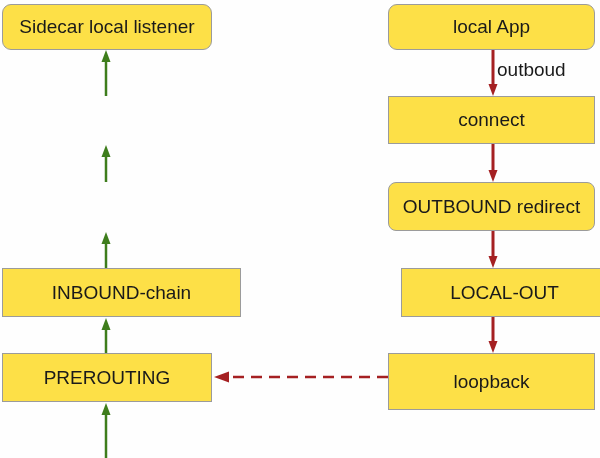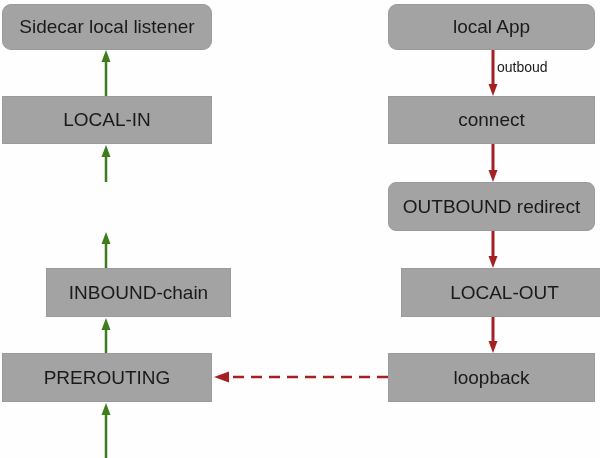--- a/index.html
+++ b/index.html
@@ -8,32 +8,32 @@
     position: relative;
     width: 600px;
     height: 458px;
     background: var(--background, #fefefe);
     overflow: hidden;
   }
   .node {
     position: absolute;
     box-sizing: border-box;
     border: 1px solid var(--box-border, #9b9b9b);
-    background: #a3a3a3;
+    background: #fde047;
     display: flex;
     align-items: center;
     justify-content: center;
     font-size: 19px;
     color: var(--text, #1a1a1a);
     white-space: nowrap;
   }
   .rounded { border-radius: 9px; }
   .edge-label {
     position: absolute;
-    font-size: 14px;
+    font-size: 19px;
     color: var(--text, #1a1a1a);
     white-space: nowrap;
   }
   svg.overlay {
     position: absolute;
     left: 0; top: 0;
     width: 600px; height: 458px;
     pointer-events: none;
   }
   .g-arrow line { stroke: var(--inbound-arrow, #3e7d1c); stroke-width: 2.5; }
@@ -42,29 +42,28 @@
   .r-arrow polygon { fill: var(--outbound-arrow, #a52022); }
   .dash-arrow line { stroke: var(--outbound-arrow, #a52022); stroke-width: 2.5; stroke-dasharray: 11,7; }
   .dash-arrow polygon { fill: var(--outbound-arrow, #a52022); }
 </style>
 </head>
 <body>
 
 <div id="canvas">
 
   <div class="node rounded" style="left:2px; top:4px; width:210px; height:46px;">Sidecar local listener</div>
-  <div class="node" style="left:2px; top:96px; width:210px; height:48px;">LOCAL-IN</div>
-  <div class="node" style="left:2px; top:268px; width:185px; height:49px;margin-left:44px;">INBOUND-chain</div>
+  <div class="node" style="left:2px; top:268px; width:239px; height:49px;">INBOUND-chain</div>
   <div class="node" style="left:2px; top:353px; width:210px; height:49px;">PREROUTING</div>
 
   <div class="node rounded" style="left:388px; top:4px; width:207px; height:46px;">local App</div>
   <div class="node" style="left:388px; top:96px; width:207px; height:48px;text-align:right;">connect</div>
   <div class="node" style="left:388px; top:182px; width:207px; height:49px;border-radius:8px;">OUTBOUND redirect</div>
   <div class="node" style="left:401px; top:268px; width:207px; height:49px;">LOCAL-OUT</div>
-  <div class="node" style="left:388px; top:353px; width:207px; height:49px;">loopback</div>
+  <div class="node" style="left:388px; top:353px; width:207px; height:57px;">loopback</div>
 
   <div class="edge-label" style="left:497px; top:59px;">outboud</div>
 
   <svg class="overlay">
 
     <g class="g-arrow">
       <line x1="106" y1="96" x2="106" y2="61"></line>
       <polygon points="106,50 101.5,62 110.5,62"></polygon>
 
       <line x1="106" y1="182" x2="106" y2="156"></line>

